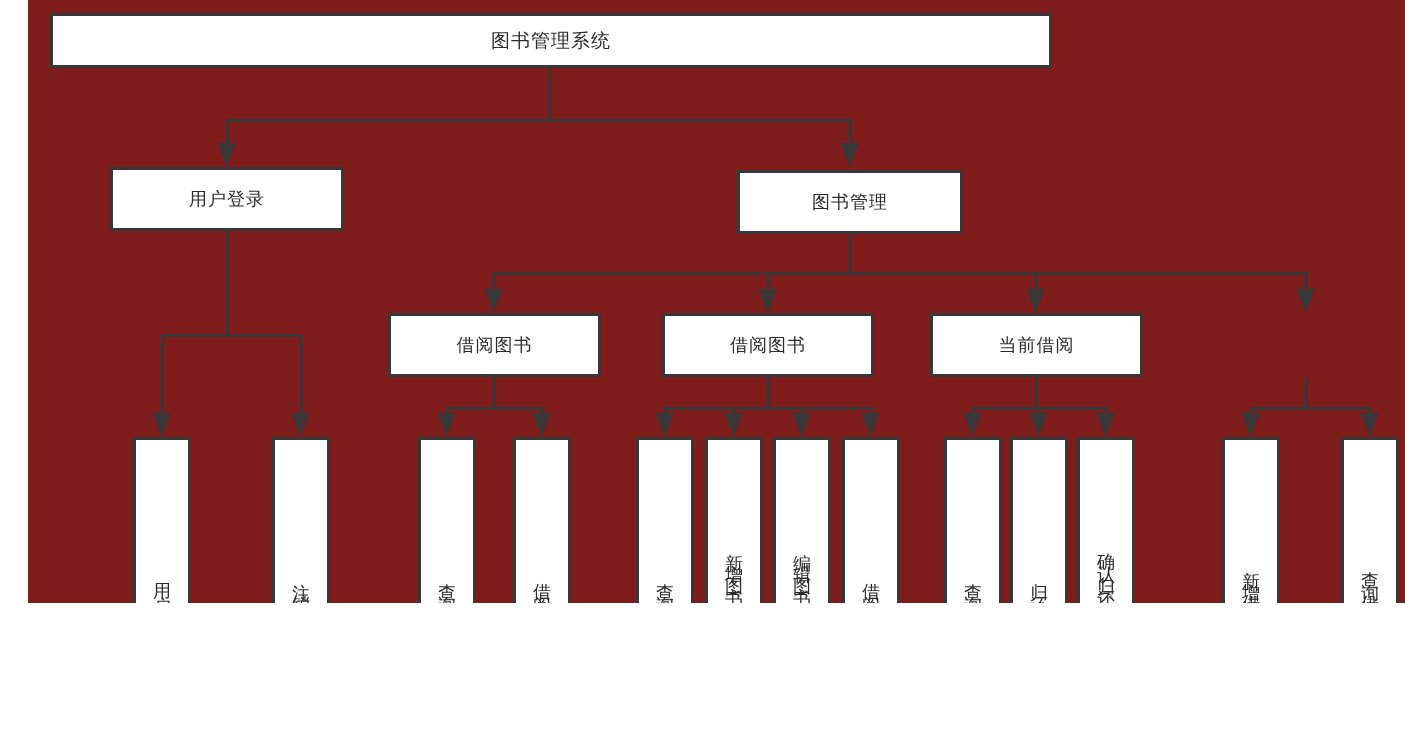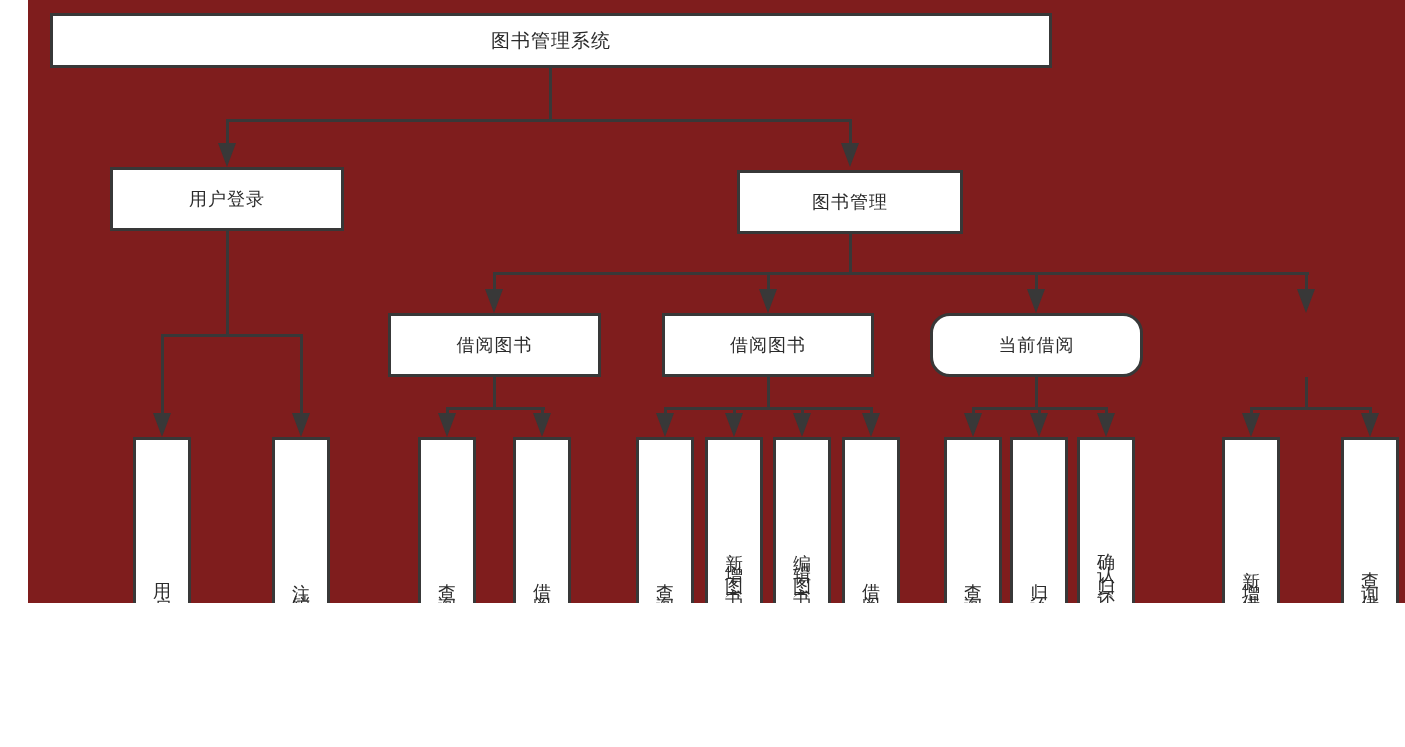--- a/index.html
+++ b/index.html
@@ -101,21 +101,21 @@
   <div class="arr" style="left:999px;  top:289px;"></div>
   <div class="vl" style="left:1277px; top:272px; height:17px;"></div>
   <div class="arr" style="left:1269px; top:289px;"></div>
 
   <div class="box" style="left:360px; top:313px; width:213px; height:64px;">
     <span>借阅图书</span>
   </div>
   <div class="box" style="left:634px; top:313px; width:212px; height:64px;">
     <span>借阅图书</span>
   </div>
-  <div class="box" style="left:902px; top:313px; width:213px; height:64px;border-radius:20px;">
+  <div class="box" style="left:902px; top:313px; width:213px; height:64px;">
     <span>当前借阅</span>
   </div>
 
   <div class="vl" style="left:465px;  top:377px; height:31px;"></div>
   <div class="vl" style="left:739px;  top:377px; height:31px;"></div>
   <div class="vl" style="left:1007px; top:377px; height:31px;"></div>
   <div class="vl" style="left:1277px; top:377px; height:31px;"></div>
 
   <div class="hl" style="left:418px;  top:407px; width:99px;"></div>
   <div class="hl" style="left:636px;  top:407px; width:209px;"></div>

